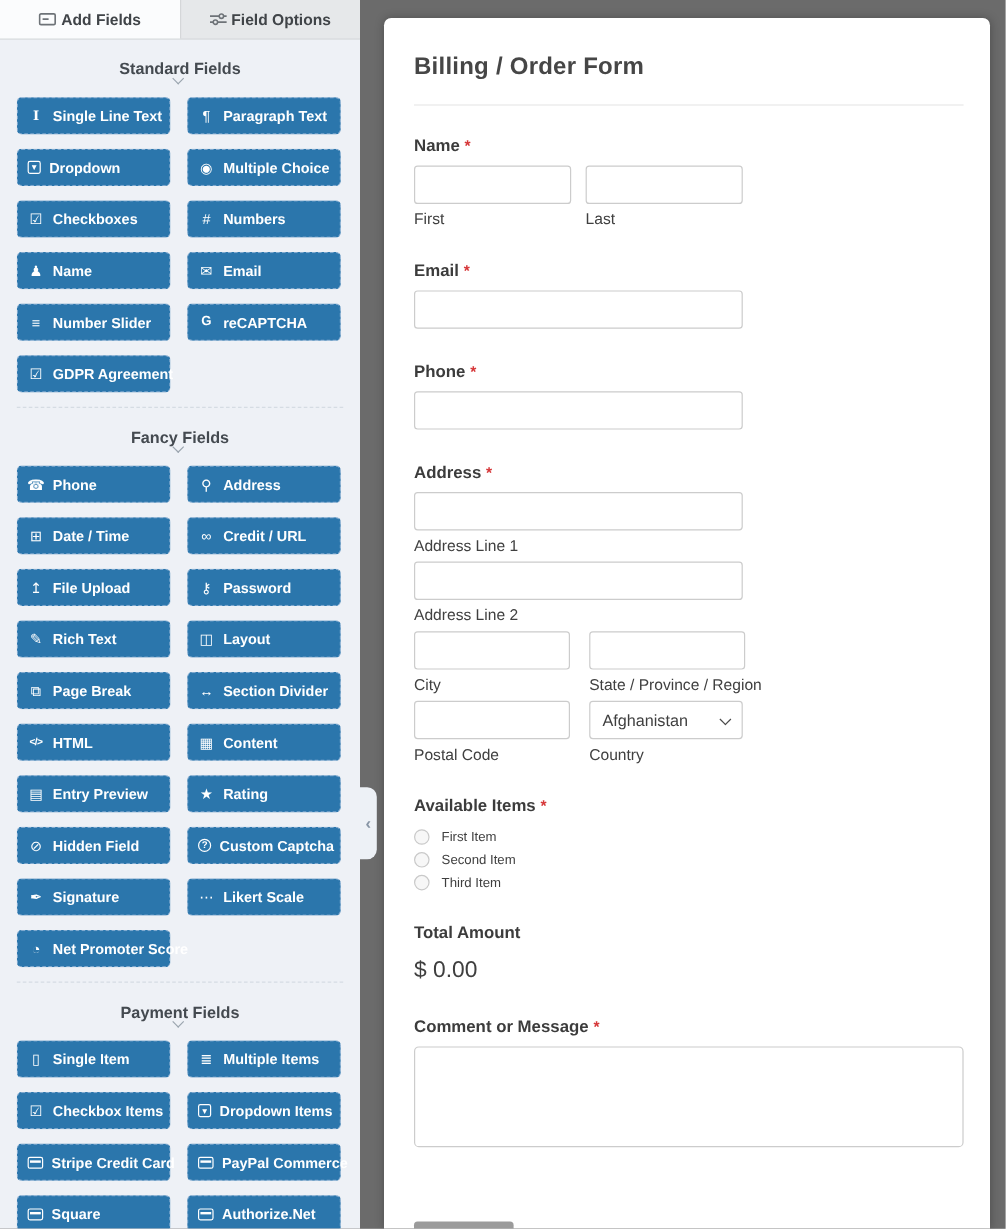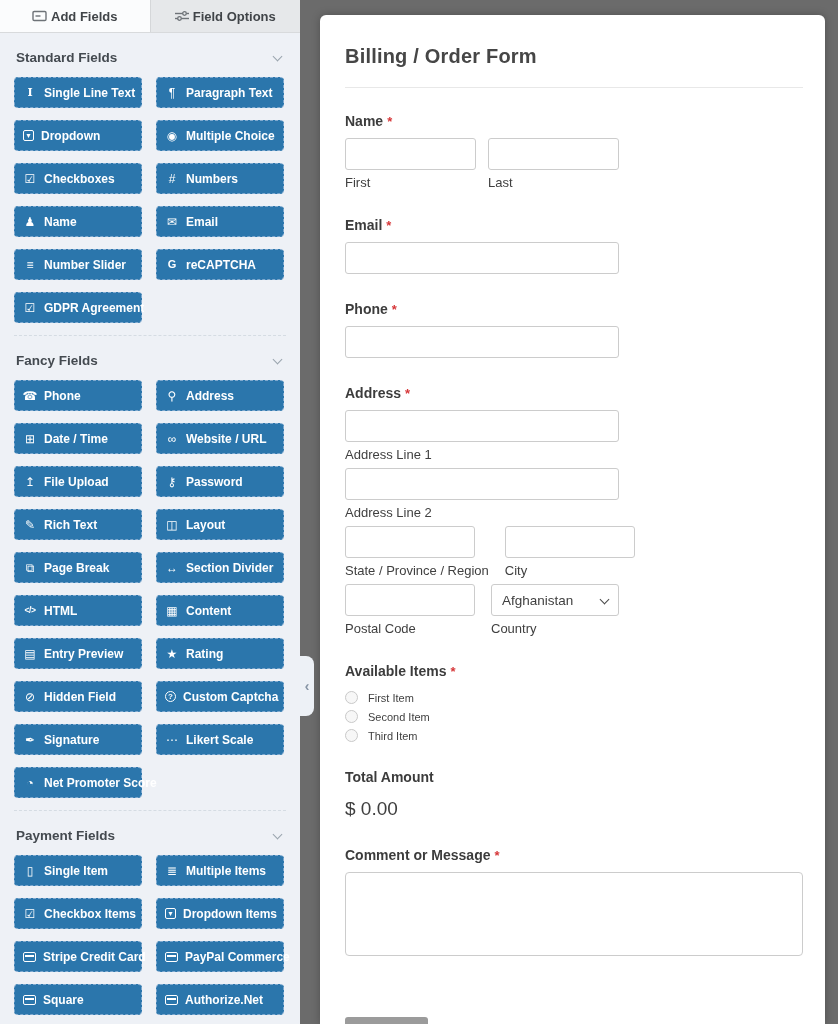--- a/index.html
+++ b/index.html
@@ -8,21 +8,21 @@
 
   
   .sidebar { width:300px; min-width:300px; height:100%; background:#eef1f6; display:flex; flex-direction:column; overflow:hidden; }
   .tabs { display:flex; height:33px; background:#e6e8ea; border-bottom:1px solid #d8dadc; flex-shrink:0; }
   .tab { flex:1; display:flex; align-items:center; justify-content:center; gap:4px; font-size:13px; font-weight:bold; color:#404448; cursor:pointer; }
   .tab.active { background:#fbfcfd; }
   .tab.inactive { border-left:1px solid #d5d7d9; }
   .tab svg { display:block; }
 
   .side-scroll { padding:0 14px 8px; flex:1; overflow:hidden; }
-  .sec-head { display:flex; align-items:center; justify-content:space-between; margin:17px 2px 12px; cursor:pointer; }
+  .sec-head { display:flex; align-items:center; justify-content:space-between; margin:17px 2px 12px; cursor:pointer;flex-direction:column; }
   .sec-head .t { font-size:13.5px; font-weight:bold; color:#444a50; }
   .chev { width:7px; height:7px; border-right:1.6px solid #9aa4ae; border-bottom:1.6px solid #9aa4ae; transform:rotate(45deg); margin:-3px 3px 0 0; }
   .sec-div { border-top:1px dashed #d5dce3; margin-top:12px; }
   .btn-grid { display:flex; flex-wrap:wrap; gap:12px 14px; }
   .fbtn { width:128px; height:31px; background:#2b76ac; border:1px dashed #7fa9cf; border-radius:4px; color:#fff; display:flex; align-items:center; gap:7px; padding:0 8px; font-size:12px; font-weight:bold; cursor:grab; white-space:nowrap; }
   .ic { width:14px; min-width:14px; text-align:center; font-size:12px; font-weight:normal; line-height:1; display:inline-flex; align-items:center; justify-content:center; }
   .ic.serif { font-family:"DejaVu Serif", serif; font-size:11px; font-weight:bold; }
   .ic.boxed { width:11px; min-width:11px; height:11px; border:1px solid #fff; border-radius:2px; font-size:8px; }
   .ic.round { width:11px; min-width:11px; height:11px; border:1px solid #fff; border-radius:50%; font-size:8px; font-weight:bold; }
   .ic.code { font-size:8.5px; letter-spacing:-0.5px; font-weight:bold; }
@@ -155,21 +155,21 @@
       <div class="fbtn">
           <span class="ic">⚲</span>
           <span>Address</span>
         </div>
       <div class="fbtn">
           <span class="ic">⊞</span>
           <span>Date / Time</span>
         </div>
       <div class="fbtn">
           <span class="ic">∞</span>
-          <span>Website / URL</span>
+          <span>Credit / URL</span>
         </div>
       <div class="fbtn">
           <span class="ic">↥</span>
           <span>File Upload</span>
         </div>
       <div class="fbtn">
           <span class="ic">⚷</span>
           <span>Password</span>
         </div>
       <div class="fbtn">
@@ -312,25 +312,25 @@
         <input class="tin w-full" type="text" style="">
         <span class="sub">Address Line 1</span>
       </div>
       <div class="col mt6">
         <input class="tin w-full" type="text" style="">
         <span class="sub">Address Line 2</span>
       </div>
       <div class="row wide-gap mt6">
         <div class="col">
           <input class="tin w-city" type="text" style="">
+          <span class="sub">City</span>
+        </div>
+        <div class="col">
+          <input class="tin w-city" type="text" style="">
           <span class="sub">State / Province / Region</span>
-        </div>
-        <div class="col">
-          <input class="tin w-city" type="text" style="">
-          <span class="sub">City</span>
         </div>
       </div>
       <div class="row wide-gap mt6">
         <div class="col">
           <input class="tin w-city" type="text" style="">
           <span class="sub">Postal Code</span>
         </div>
         <div class="col">
           <div class="selectbox">
             <span>Afghanistan</span>

